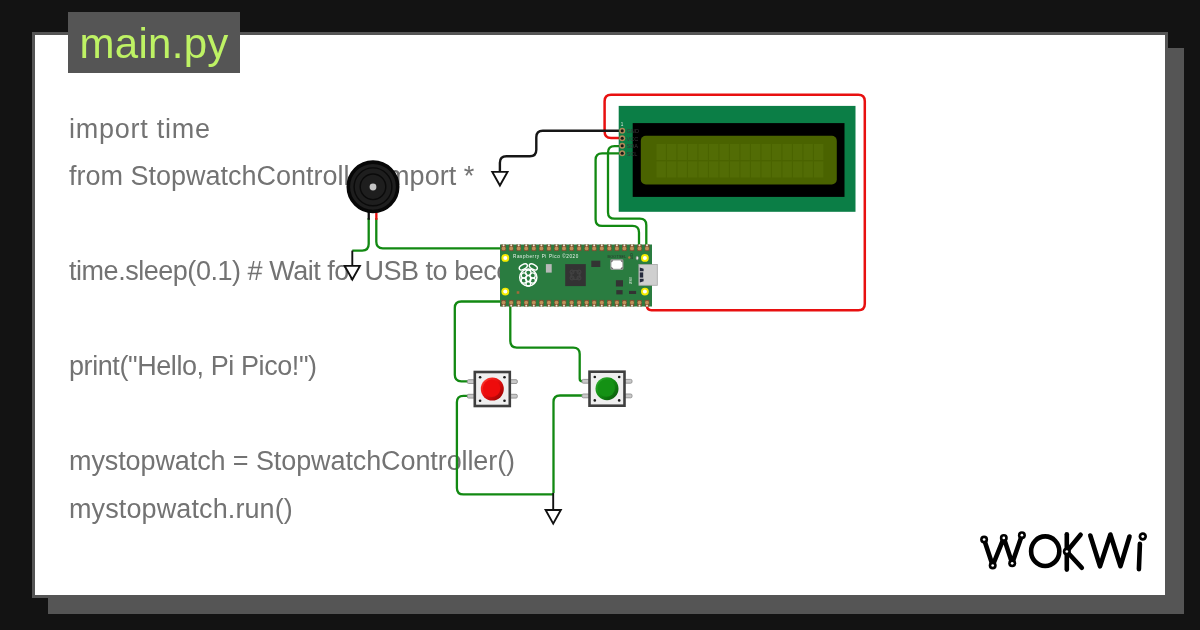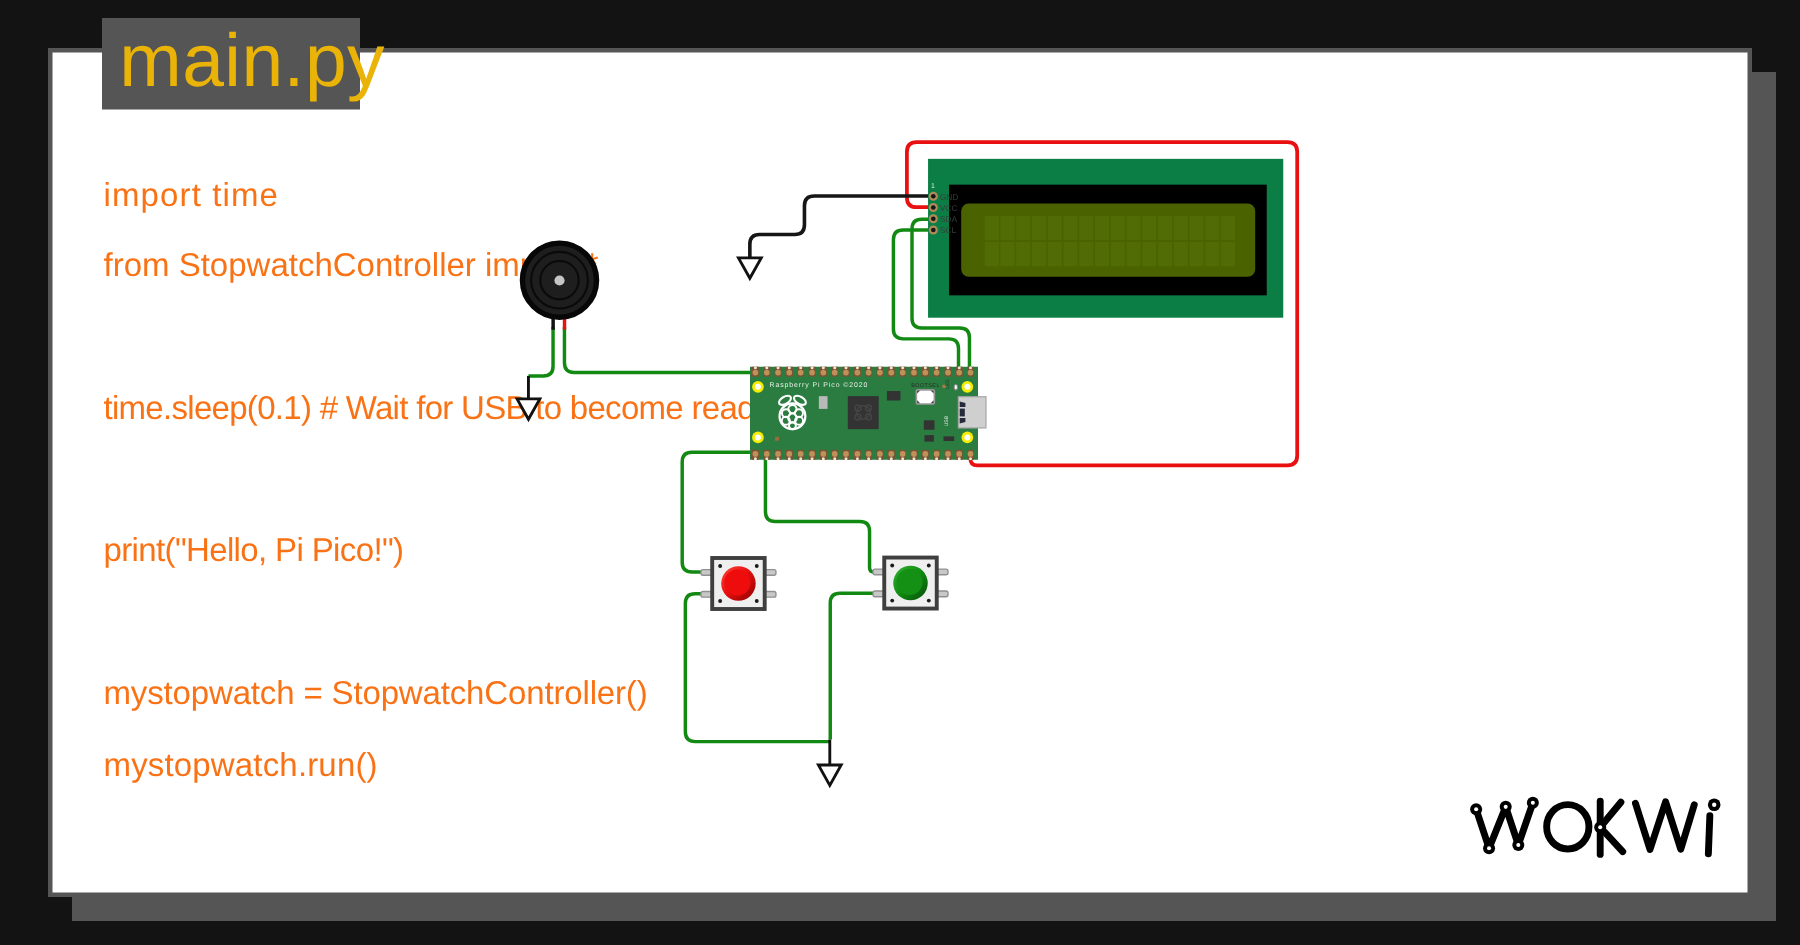--- a/index.html
+++ b/index.html
@@ -1,25 +1,25 @@
 <!DOCTYPE html>
 <html><head>
 <meta charset="utf-8">
 <style>
   html,body { margin:0; padding:0; }
   body { width:1200px; height:630px; background:#131313; position:relative; overflow:hidden;
          font-family:"Liberation Sans",sans-serif; }
   .shadow { position:absolute; left:48px; top:48px; width:1136px; height:566px; background:#555; }
   .panel  { position:absolute; left:32px; top:32px; width:1136px; height:566px;
              box-sizing:border-box; background:#fff; border:3.4px solid #555; }
-  .code   { position:absolute; left:69px; top:105.6px; font-size:22px; line-height:47.5px;
-             color:#f97316; white-space:pre; }
+  .code   { position:absolute; left:69px; top:105.6px; font-size:27px; line-height:47.5px;
+             color:#737373; white-space:pre; }
   .code div { height:47.5px; }
   .tab    { position:absolute; left:68px; top:12px; width:172px; height:61.3px; background:#555;
-             color:#eab308; font-size:50px; }
+             color:#bef264; font-size:42px; }
   .tab span { position:absolute; left:11.5px; top:52.5px; transform:translateY(-100%); line-height:1; display:block; letter-spacing:0.3px; }
   svg.circuit { position:absolute; left:0; top:0; }
 </style>
 </head>
 <body>
 <div class="shadow"></div>
 <div class="panel"></div>
 <div class="code"><div style="letter-spacing:0.75px">import time</div><div style="letter-spacing:0.0px">from StopwatchController import *</div><div style="letter-spacing:0px">&nbsp;</div><div style="letter-spacing:-0.47px">time.sleep(0.1) # Wait for USB to become ready</div><div style="letter-spacing:0px">&nbsp;</div><div style="letter-spacing:-0.42px">print("Hello, Pi Pico!")</div><div style="letter-spacing:0px">&nbsp;</div><div style="letter-spacing:-0.1px">mystopwatch = StopwatchController()</div><div style="letter-spacing:0.11px">mystopwatch.run()</div></div>
 <svg class="circuit" width="1200" height="630" viewBox="0 0 1200 630">
 <defs>

